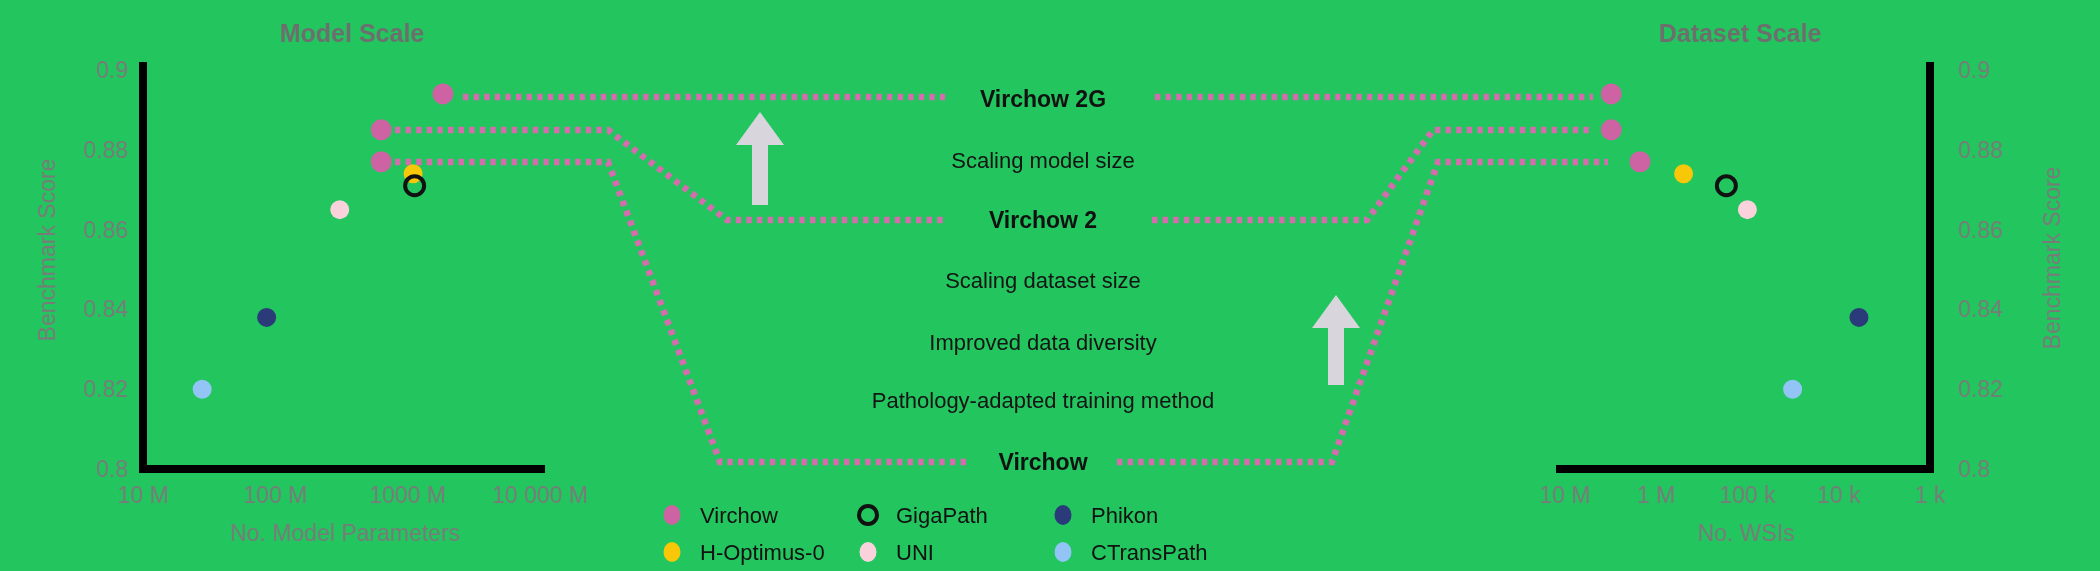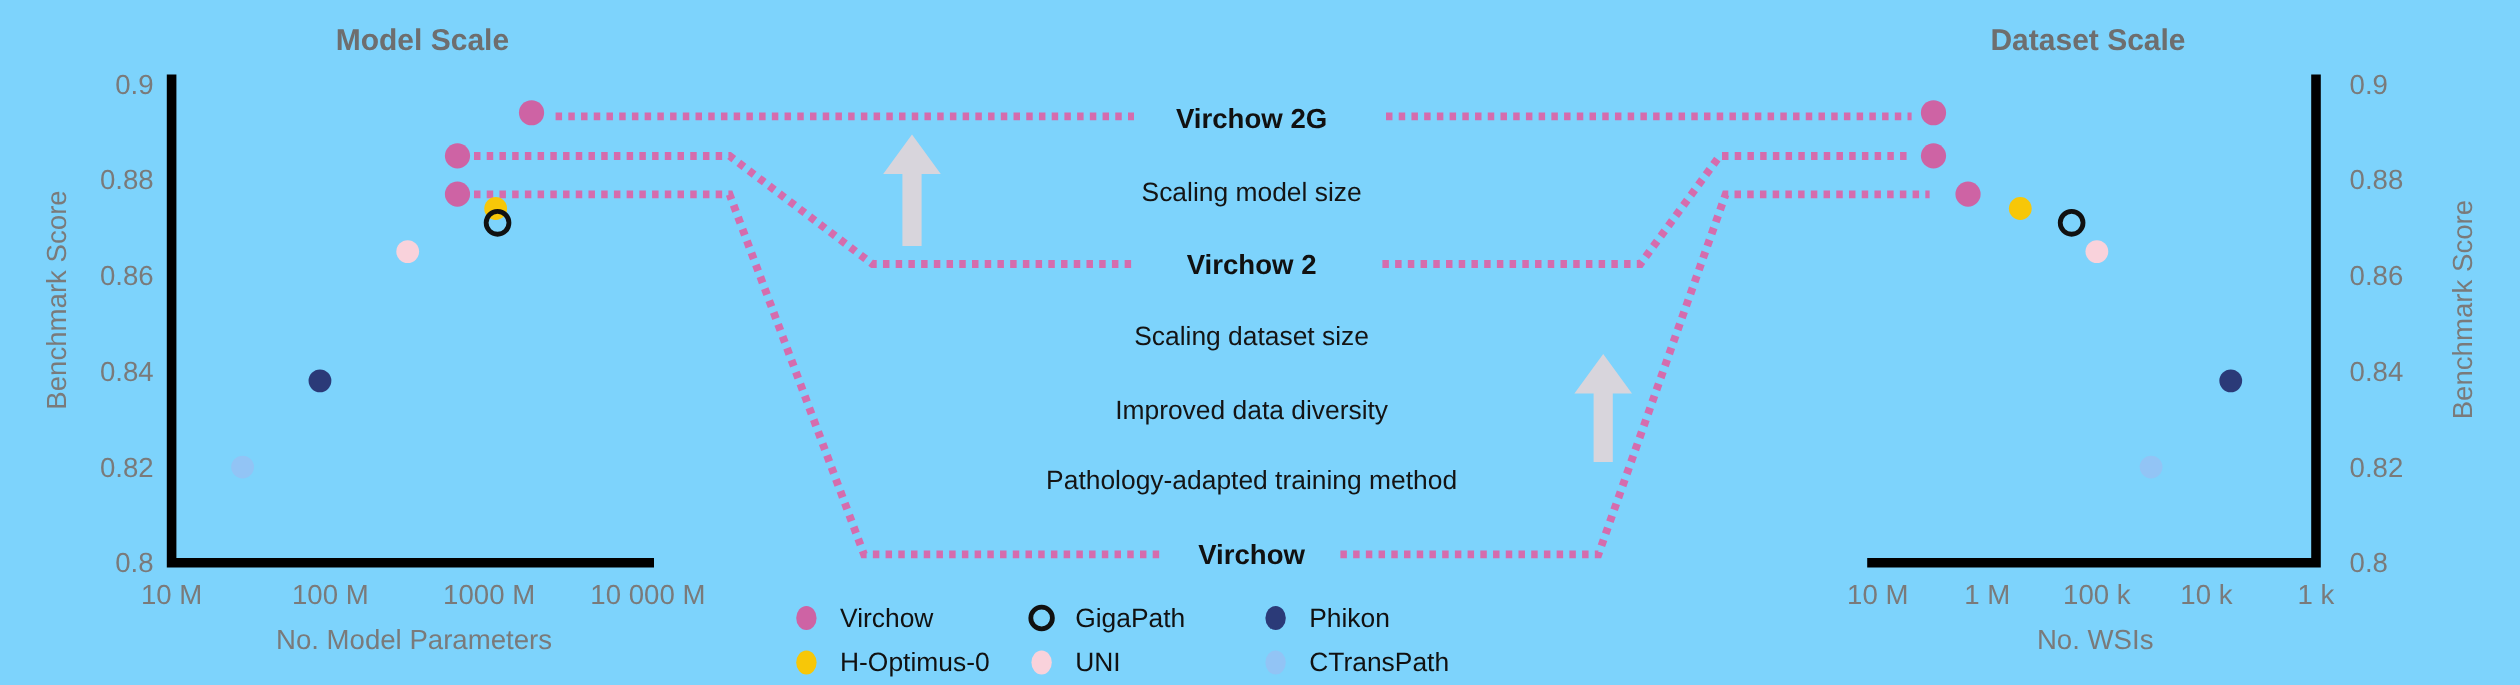--- a/index.html
+++ b/index.html
@@ -1,16 +1,16 @@
 <!DOCTYPE html>
 <html><head>
 <meta charset="utf-8">
 <style>
   html,body{margin:0;padding:0;background:#ffffff;}
-  .fig-wrap{position:relative;width:2100px;height:571px;background:#7dd3fc;
+  .fig-wrap{position:relative;width:2100px;height:571px;background:#22c55e;
             font-family:"Liberation Sans","DejaVu Sans",sans-serif;}
   svg text{font-family:"Liberation Sans","DejaVu Sans",sans-serif;}
   .tick{fill:#7a7a7a;font-size:23px;}
   .axlabel{fill:#7a7a7a;font-size:23px;}
   .ptitle{fill:#6e6e6e;font-size:25px;font-weight:bold;}
   .ann{fill:#141414;font-size:22px;}
   .ann-bold{fill:#111111;font-size:23px;font-weight:bold;}
   .legend-label{fill:#111111;font-size:22px;}
   .spine{stroke:#000000;stroke-width:8;fill:none;stroke-linecap:butt;stroke-linejoin:miter;}
   .dotline{fill:none;stroke-width:6.5;stroke-dasharray:5.4 5.2;stroke-linejoin:miter;}

